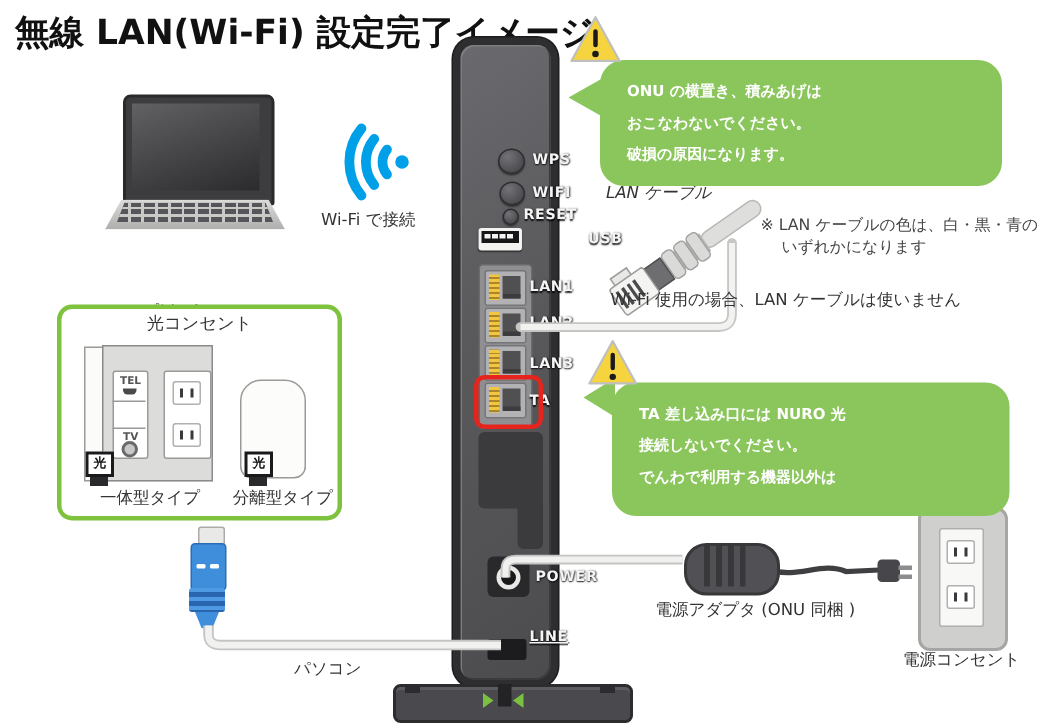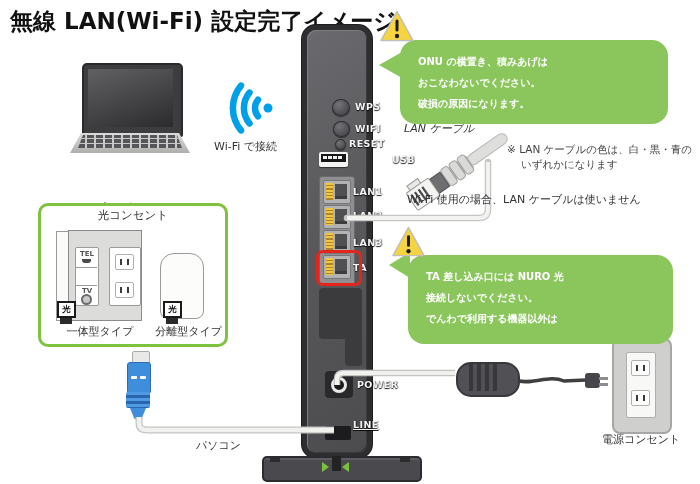--- a/index.html
+++ b/index.html
@@ -272,20 +272,21 @@
   <div class="lbl" style="left:407px;top:192px;">Wi-Fi 使用の場合、LAN ケーブルは使いません</div>
 
   <div class="lbl" style="left:196px;top:438px;">パソコン</div>
 
   <div class="layer">
     <div class="adapter"></div>
     <div class="adapter-ribs"></div>
     <div class="plug"></div>
     <div class="prong" style="left:599px;top:377px;"></div>
     <div class="prong" style="left:599px;top:383px;"></div>
+    <div class="lbl" style="left:437px;top:399px;">電源アダプタ (ONU 同梱 )</div>
 
     <div class="woutlet"></div>
     <div class="wplate"></div>
     <div class="socket" style="left:631px;top:360px;">
       <div class="slot" style="left:3.5px;top:4px;"></div>
         <div class="slot" style="left:10.5px;top:4px;"></div>
     </div>
     <div class="socket" style="left:631px;top:390px;">
       <div class="slot" style="left:3.5px;top:4px;"></div>
         <div class="slot" style="left:10.5px;top:4px;"></div>

